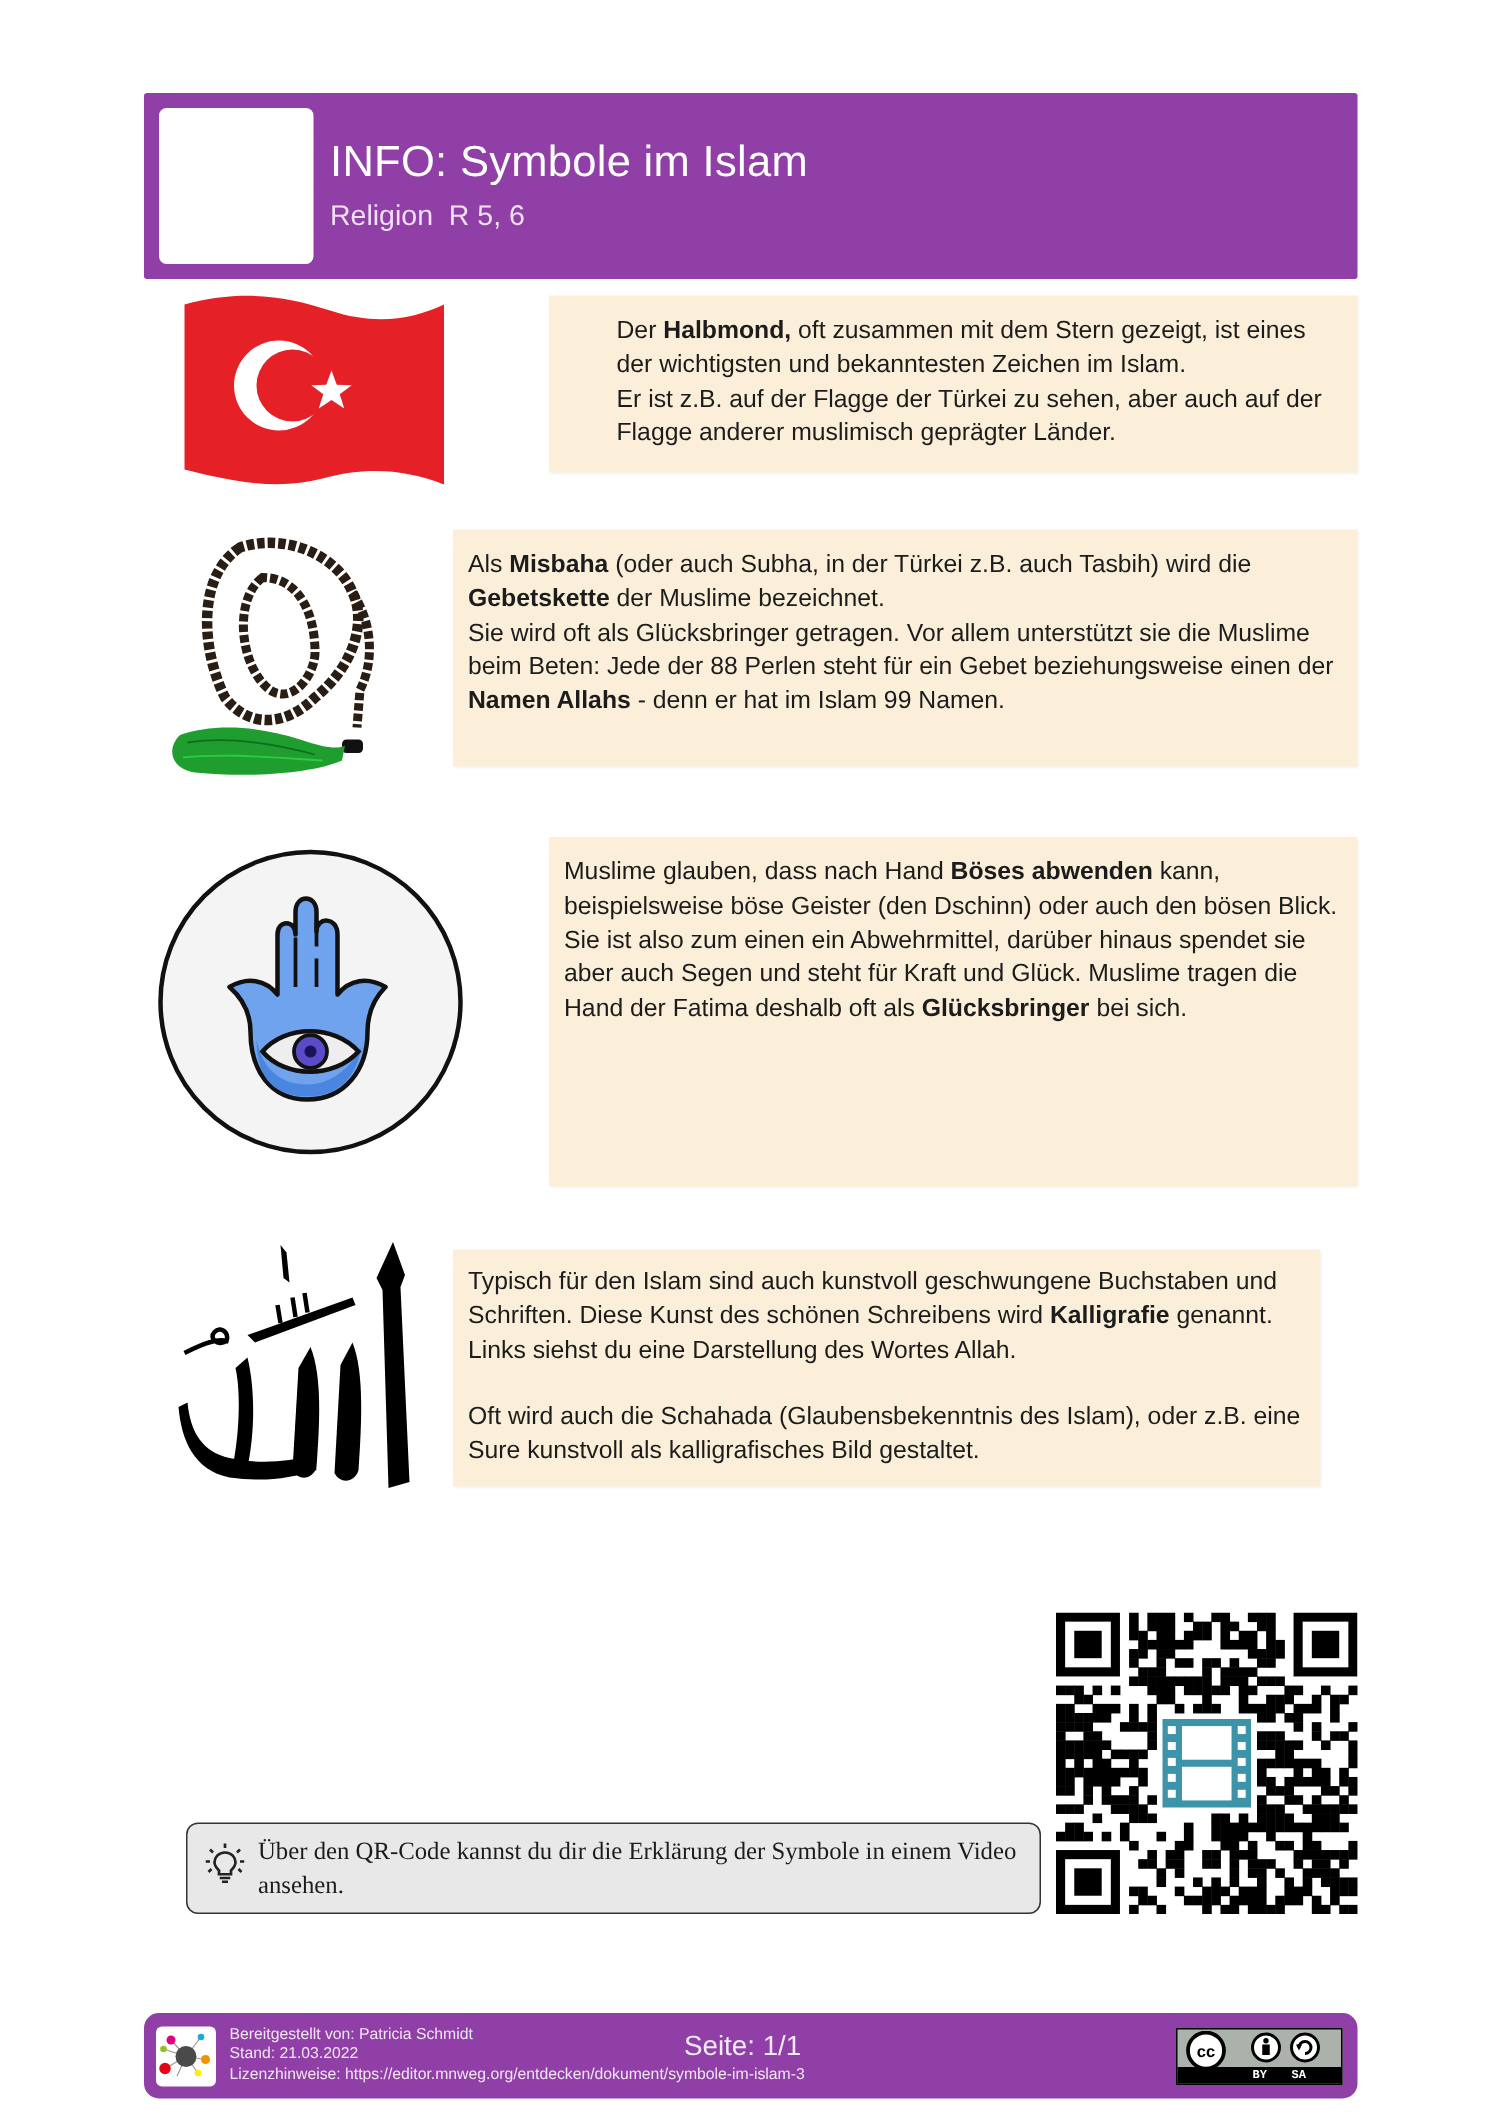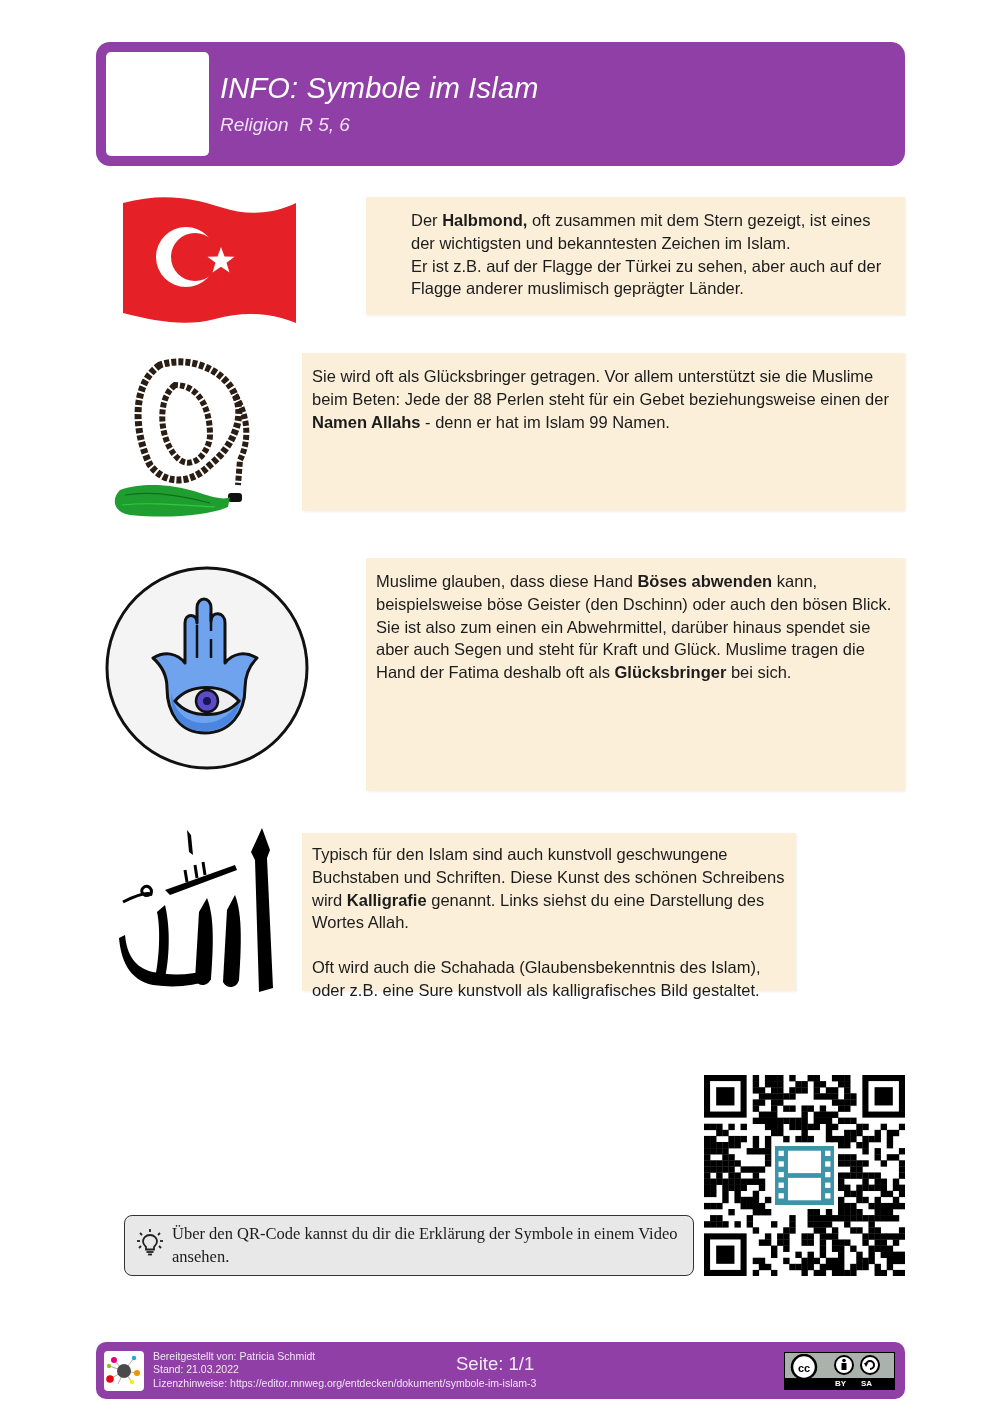--- a/index.html
+++ b/index.html
@@ -1,21 +1,21 @@
 <!DOCTYPE html>
 <html><head>
 <meta charset="utf-8">
 <style>
   * { box-sizing: border-box; margin: 0; padding: 0; }
   html, body { width: 1000px; height: 1416px; background: #ffffff; overflow: hidden; }
   body { position: relative; font-family: "DejaVu Sans", "Liberation Sans", sans-serif; color: #1a1a1a; }
 
   .header {
-    position: absolute; left: 96px; top: 42px; width: 809px; height: 124px;
-    background: #8f3fa5; border-radius: 14px; font-style: italic;
+    position: absolute; left: 96px; top: 62px; width: 809px; height: 124px;
+    background: #8f3fa5; border-radius: 2px;
   }
   .header-logo-box {
     position: absolute; left: 10px; top: 10px; width: 103px; height: 104px;
     background: #ffffff; border-radius: 5px;
   }
   .header-title {
     position: absolute; left: 124px; top: 30px; color: #ffffff;
     font-size: 29px; font-family: "Liberation Sans", sans-serif; letter-spacing: 0.2px;
   }
   .header-subtitle {
@@ -61,21 +61,21 @@
   .footer-page {
     position: absolute; left: 360px; top: 11px; font-size: 18.5px;
     font-family: "Liberation Sans", sans-serif; color: #f4eaf7;
   }
   .cc-badge {
     position: absolute; left: 688px; top: 10px; width: 111px; height: 38px;
     background: #aab2ab; border: 1.5px solid #000;
   }
   .cc-bottom {
     position: absolute; left: 0; bottom: 0; width: 100%; height: 11px; background: #000;
-    color: #fff; font-size: 8px; font-weight: bold; font-family: Liberation Sans, sans-serif;
+    color: #fff; font-size: 8px; font-weight: bold; font-family: Liberation Mono, monospace;
   }
   .cc-bottom span { position: absolute; top: 0; line-height: 11px; }
 </style>
 </head>
 <body>
 
 <div class="header">
   <div class="header-logo-box"></div>
   <div class="header-title">INFO: Symbole im Islam</div>
   <div class="header-subtitle">Religion  R 5, 6</div>
@@ -107,57 +107,58 @@
     <path d="M65 30 C45 45 50 90 70 105 C85 115 100 95 100 80 C100 55 90 30 65 30 Z" fill="none" stroke="#2a1d14" stroke-width="6" stroke-dasharray="5 2"></path>
     <path d="M125 40 C138 60 140 85 130 105 L128 130" fill="none" stroke="#2a1d14" stroke-width="6" stroke-dasharray="5 2"></path>
     <rect x="118" y="138" width="14" height="9" rx="3" fill="#111"></rect>
     <path d="M10 135 C30 128 60 128 90 138 C105 143 115 145 120 142 L118 152 C100 160 60 164 20 160 C5 158 0 145 10 135 Z" fill="#1f9e2f"></path>
     <path d="M15 140 C40 136 70 140 100 148" fill="none" stroke="#0f6d1c" stroke-width="1.2"></path>
     <path d="M12 150 C40 147 70 150 105 152" fill="none" stroke="#2ccb40" stroke-width="1.2"></path>
   </svg>
 </div>
 <div class="infobox" style="left:302px; top:353px; width:603px; height:158px;">
   <div>
+      <p><span>Als </span><b>Misbaha</b><span> (oder auch Subha, in der Türkei z.B. auch Tasbih) wird die </span><b>Gebetskette</b><span> der Muslime bezeichnet.</span></p>
       <p><span>Sie wird oft als Glücksbringer getragen. Vor allem unterstützt sie die Muslime beim Beten: Jede der 88 Perlen steht für ein Gebet beziehungsweise einen der </span><b>Namen Allahs</b><span> - denn er hat im Islam 99 Namen.</span></p>
     </div>
 </div>
 
 <div class="img-wrap" style="left:105px; top:563px; width:205px; height:210px;">
   <svg width="205" height="210" viewBox="0 0 205 210">
     <circle cx="102" cy="105" r="100" fill="#f4f4f4" stroke="#111" stroke-width="3"></circle>
     <path d="M48 95 C60 88 72 90 80 100 L80 60 C80 50 92 50 92 60 L92 45 C92 33 106 33 106 45 L106 58 C106 48 120 48 120 60 L120 100 C128 90 140 88 152 95 C145 102 140 112 140 125 C140 150 125 170 100 170 C75 170 62 150 62 125 C62 112 56 102 48 95 Z" fill="#6fa3ee" stroke="#111" stroke-width="3" stroke-linejoin="round"></path>
     <path d="M66 130 C66 158 80 168 100 168 C118 168 132 158 136 135 C128 150 115 160 100 160 C82 160 70 150 66 130 Z" fill="#4a86e0"></path>
     <line x1="92" y1="62" x2="92" y2="95" stroke="#111" stroke-width="2.5"></line>
     <line x1="106" y1="50" x2="106" y2="68" stroke="#111" stroke-width="2.5"></line>
     <line x1="106" y1="76" x2="106" y2="95" stroke="#111" stroke-width="2.5"></line>
     <path d="M70 138 C85 120 118 120 134 138 C118 156 85 156 70 138 Z" fill="#eeeeee" stroke="#111" stroke-width="3"></path>
     <circle cx="102" cy="138" r="11" fill="#5a4bc8" stroke="#111" stroke-width="2.5"></circle>
     <circle cx="102" cy="138" r="4" fill="#1a1355"></circle>
   </svg>
 </div>
 <div class="infobox" style="left:366px; top:558px; width:539px; height:233px;">
   <div>
-      <p><span>Muslime glauben, dass diese Hand </span><b>Böses abwenden</b><span> kann, beispielsweise böse Geister (den Dschinn) oder auch den bösen Blick. Sie ist also zum einen ein Abwehrmittel, darüber hinaus spendet sie aber auch Segen und steht für Kraft und Glück. Muslime tragen die Hand der Fatima deshalb oft als </span><b>Glücksbringer</b><span> bei sich.</span></p>
+      <p><span>Muslime glauben, dass nach Hand </span><b>Böses abwenden</b><span> kann, beispielsweise böse Geister (den Dschinn) oder auch den bösen Blick. Sie ist also zum einen ein Abwehrmittel, darüber hinaus spendet sie aber auch Segen und steht für Kraft und Glück. Muslime tragen die Hand der Fatima deshalb oft als </span><b>Glücksbringer</b><span> bei sich.</span></p>
     </div>
 </div>
 
 <div class="img-wrap" style="left:115px; top:820px; width:165px; height:175px;">
   <svg width="165" height="175" viewBox="0 0 165 175">
     <path d="M147 8 L155 30 L152 38 L158 168 L144 172 L140 40 L136 32 Z" fill="#000"></path>
     <path d="M120 75 C128 95 126 130 124 160 C122 168 112 170 108 162 L112 90 Z" fill="#000"></path>
     <path d="M92 78 C100 98 98 130 96 158 C94 166 84 168 80 160 L84 92 Z" fill="#000"></path>
     <path d="M4 118 C6 140 14 160 38 165 C60 168 78 166 96 160 L94 150 C76 155 56 156 38 152 C20 148 12 135 10 115 Z" fill="#000"></path>
     <path d="M50 85 C56 110 54 140 50 158 L40 158 C44 140 46 110 42 92 Z" fill="#000"></path>
     <path d="M50 70 L120 45 L122 50 L55 75 Z" fill="#000"></path>
     <path d="M72 10 L76 15 L78 35 L74 32 Z" fill="#000"></path>
     <path d="M70 50 L72 62 M80 45 L82 58 M88 42 L90 55" stroke="#000" stroke-width="3"></path>
     <path d="M8 82 C20 76 30 72 36 74 C38 68 32 64 28 68 C24 72 30 78 36 74" fill="none" stroke="#000" stroke-width="3"></path>
   </svg>
 </div>
-<div class="infobox" style="left:302px; top:833px; width:494px; height:158px; padding-top:10px;">
+<div class="infobox" style="left:302px; top:833px; width:578px; height:158px; padding-top:10px;">
   <div>
       <p><span>Typisch für den Islam sind auch kunstvoll geschwungene Buchstaben und Schriften. Diese Kunst des schönen Schreibens wird </span><b>Kalligrafie</b><span> genannt. Links siehst du eine Darstellung des Wortes Allah.</span></p>
       <div class="gap"></div>
       <p><span>Oft wird auch die Schahada (Glaubensbekenntnis des Islam), oder z.B. eine Sure kunstvoll als kalligrafisches Bild gestaltet.</span></p>
     </div>
 </div>
 
 <div class="qr">
   <svg id="qr-svg" width="201" height="201" viewBox="0 0 201 201">
       <rect x="48.72727272727273" y="0" width="6.390909090909091" height="6.390909090909091" fill="#000"></rect>

